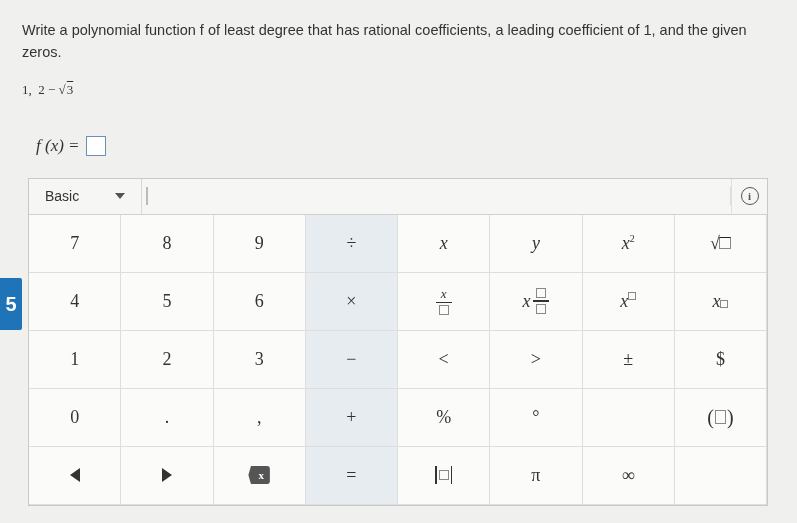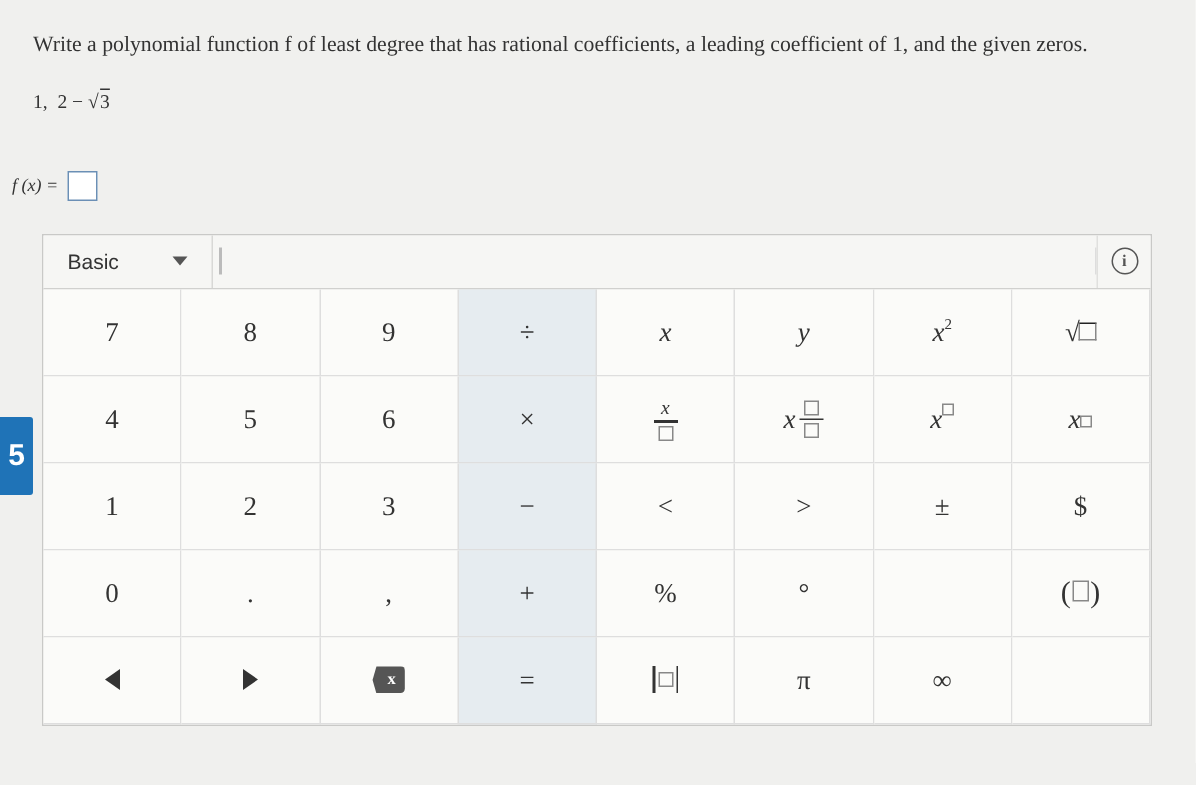--- a/index.html
+++ b/index.html
@@ -9,30 +9,29 @@
       width: 797px;
       height: 523px;
       position: relative;
       overflow: hidden;
       color: #333;
     }
     .question {
       padding: 20px 20px 0 22px;
       font-size: 14.5px;
       line-height: 1.5;
-      font-family: Liberation Serif, serif;
     }
     .zeros {
       padding: 18px 22px 0 22px;
       font-size: 13px;
       font-family: 'Times New Roman', serif;
     }
     .answer-line {
-      padding: 38px 22px 0 8px;
-      font-size: 12px;
+      padding: 38px 22px 0 36px;
+      font-size: 17px;
       font-family: 'Times New Roman', serif;
       display: flex;
       align-items: center;
       gap: 6px;
     }
     .answer-box {
       display: inline-block;
       width: 20px;
       height: 20px;
       border: 1.5px solid #6b8fb5;

